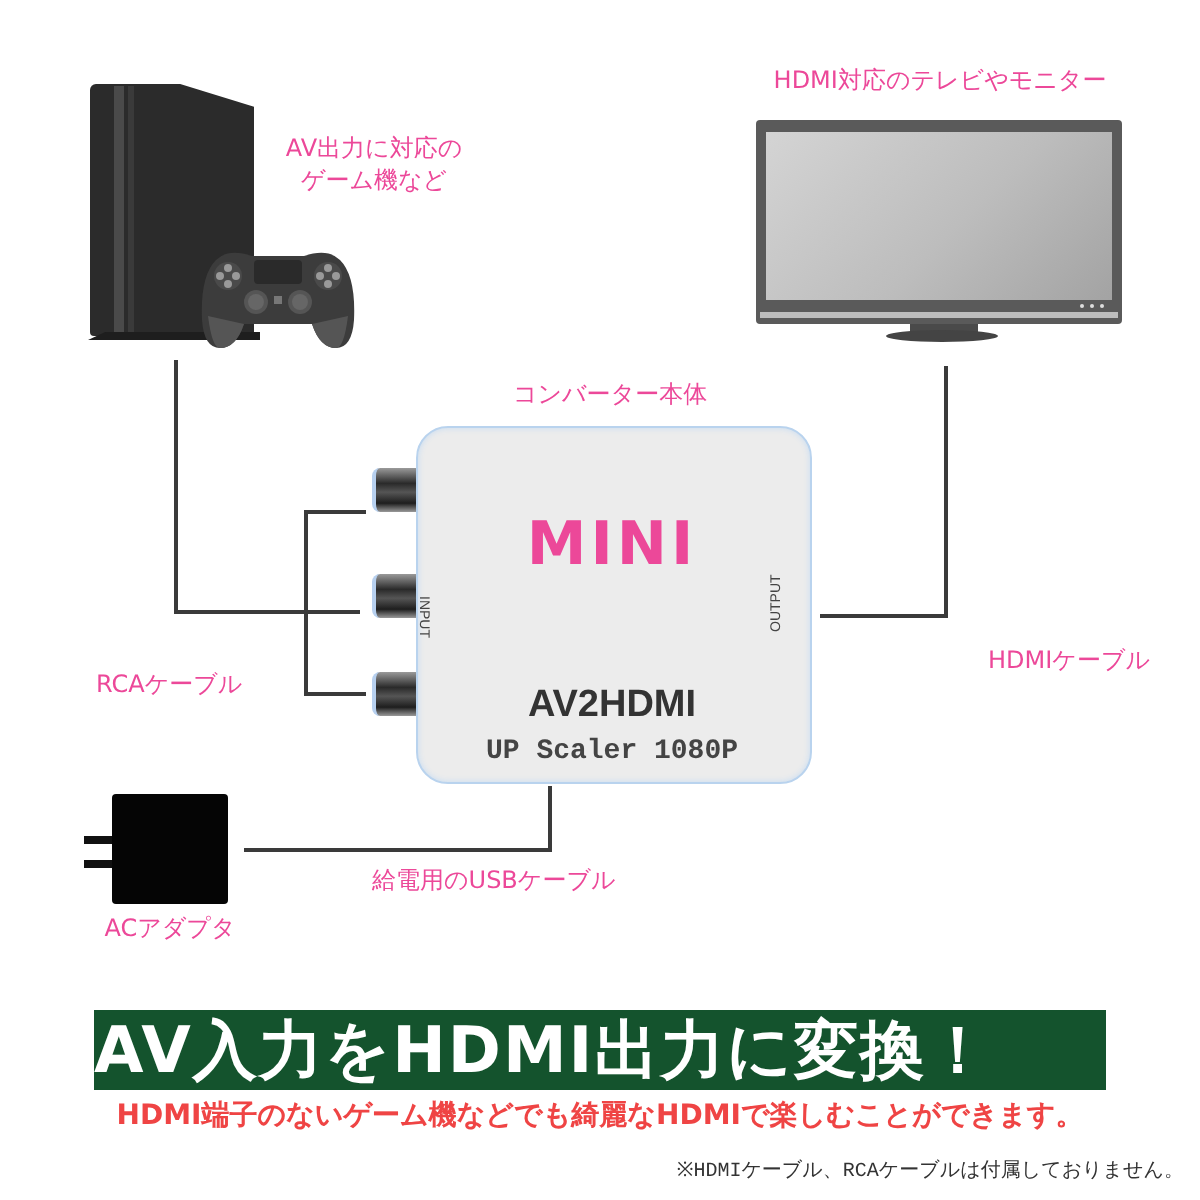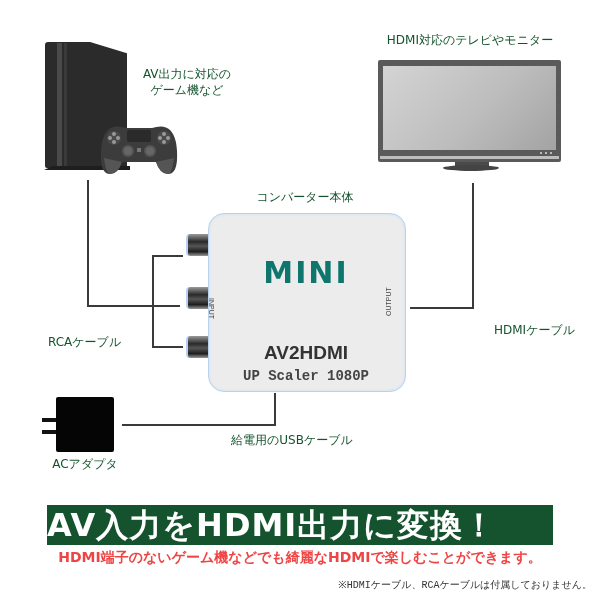--- a/index.html
+++ b/index.html
@@ -1,19 +1,19 @@
 <!DOCTYPE html>
 <html><head>
 <meta charset="utf-8">
 <style>
   html, body { margin: 0; padding: 0; }
   body { width: 600px; height: 600px; background: #ffffff; position: relative; overflow: hidden;
          font-family: "DejaVu Sans", "Liberation Sans", sans-serif; color: #333; }
   .abs { position: absolute; }
-  .label { position: absolute; font-size: 12px; color: #14532d; line-height: 16px; white-space: nowrap; }
+  .label { position: absolute; font-size: 12px; color: #ec4899; line-height: 16px; white-space: nowrap; }
   .center { text-align: center; }
   .line { position: absolute; background: #3a3a3a; }
 
   
   .console { left: 45px; top: 42px; width: 82px; height: 126px; background: #2b2b2b;
              border-radius: 3px 2px 2px 2px; clip-path: polygon(0 0, 55% 0, 100% 9%, 100% 100%, 0 100%); }
   .console-stripe1 { left: 57px; top: 43px; width: 5px; height: 124px; background: #4a4a4a; }
   .console-stripe2 { left: 64px; top: 43px; width: 3px; height: 124px; background: #3a3a3a; }
   .console-base { left: 44px; top: 166px; width: 86px; height: 4px; background: #1e1e1e;
                   clip-path: polygon(10% 0, 100% 0, 100% 100%, 0 100%); }
@@ -25,21 +25,21 @@
                background: linear-gradient(135deg, #d4d4d4 0%, #bdbdbd 55%, #a3a3a3 100%); }
   .tv-bottom { left: 380px; top: 156px; width: 179px; height: 3px; background: #bdbdbd; }
   .tv-dot { width: 2px; height: 2px; background: #ddd; border-radius: 1px; top: 152px; }
   .tv-neck { left: 455px; top: 162px; width: 34px; height: 4px; background: #4a4a4a; }
   .tv-stand { left: 443px; top: 165px; width: 56px; height: 6px; background: #444; border-radius: 50%; }
 
   
   .conv { left: 208px; top: 213px; width: 196px; height: 177px; background: #ececec;
           border: 1px solid #b9d3ee; border-radius: 16px; box-shadow: 0 0 3px #c6dcf3 inset; }
   .mini { left: 208px; top: 255px; width: 196px; text-align: center; font-family: "DejaVu Sans", sans-serif;
-          font-weight: bold; font-size: 30px; letter-spacing: 2px; color: #0f766e; }
+          font-weight: bold; font-size: 30px; letter-spacing: 2px; color: #ec4899; }
   .av2hdmi { left: 208px; top: 342px; width: 196px; text-align: center; font-family: "Liberation Sans", sans-serif;
              font-weight: bold; font-size: 19px; color: #333; }
   .scaler { left: 208px; top: 368px; width: 196px; text-align: center; font-family: "Liberation Mono", monospace;
             font-weight: bold; font-size: 14px; color: #444; }
   .vert { font-size: 7px; color: #444; font-family: "Liberation Sans", sans-serif; }
   .input-text { left: 215px; top: 298px; transform: rotate(90deg); transform-origin: left top; }
   .output-text { left: 385px; top: 316px; transform: rotate(-90deg); transform-origin: left top; }
   .rca { width: 22px; height: 22px; border-radius: 4px 0 0 4px;
          background: linear-gradient(180deg, #9a9a9a 0%, #2a2a2a 35%, #555 55%, #1e1e1e 80%, #999 100%);
          border-left: 2px solid #b7d0ef; }
@@ -117,21 +117,21 @@
 <div class="abs rca" style="left:186px; top:336px;"></div>
 <div class="abs conv"></div>
 <div class="abs mini">MINI</div>
 <div class="abs av2hdmi">AV2HDMI</div>
 <div class="abs scaler">UP Scaler 1080P</div>
 <div class="abs vert input-text">INPUT</div>
 <div class="abs vert output-text">OUTPUT</div>
 
 <div class="label" style="left:48px; top:334px;">RCAケーブル</div>
 <div class="label" style="left:494px; top:322px;">HDMIケーブル</div>
-<div class="label" style="left:186px; top:432px;margin-left:45px;">給電用のUSBケーブル</div>
+<div class="label" style="left:186px; top:432px;">給電用のUSBケーブル</div>
 
 <div class="abs prong" style="top:418px;"></div>
 <div class="abs prong" style="top:430px;"></div>
 <div class="abs adapter"></div>
 <div class="label center" style="left:0px; top:456px; width:170px;">
   <div>ACアダプタ</div>
 </div>
 
 <div class="abs banner">AV入力をHDMI出力に変換！</div>
 <div class="abs subline">HDMI端子のないゲーム機などでも綺麗なHDMIで楽しむことができます。</div>

